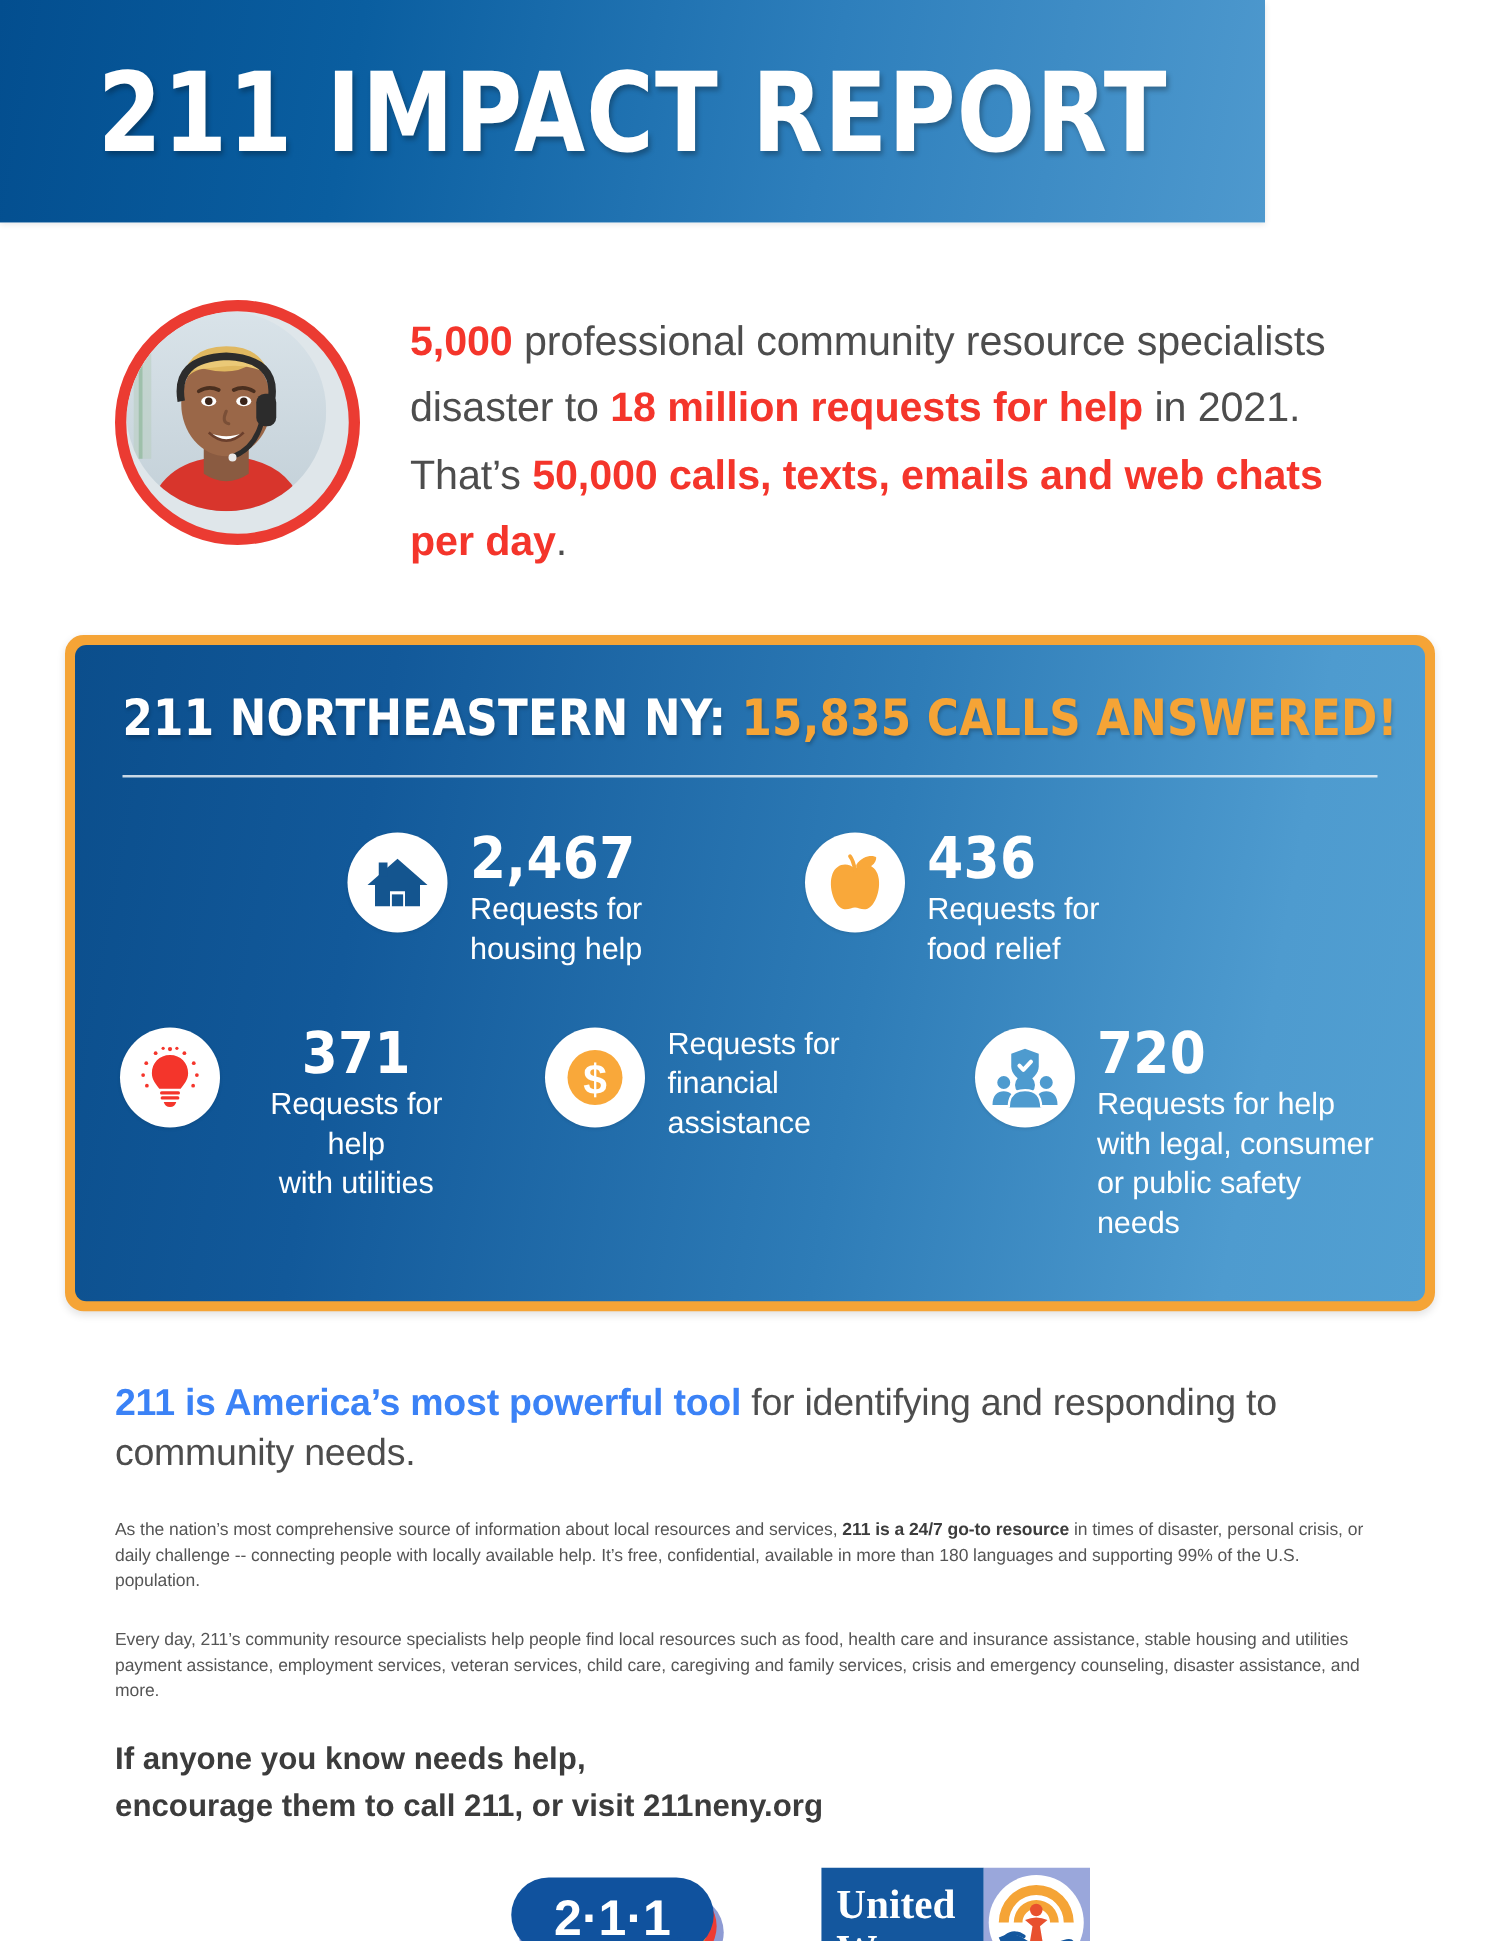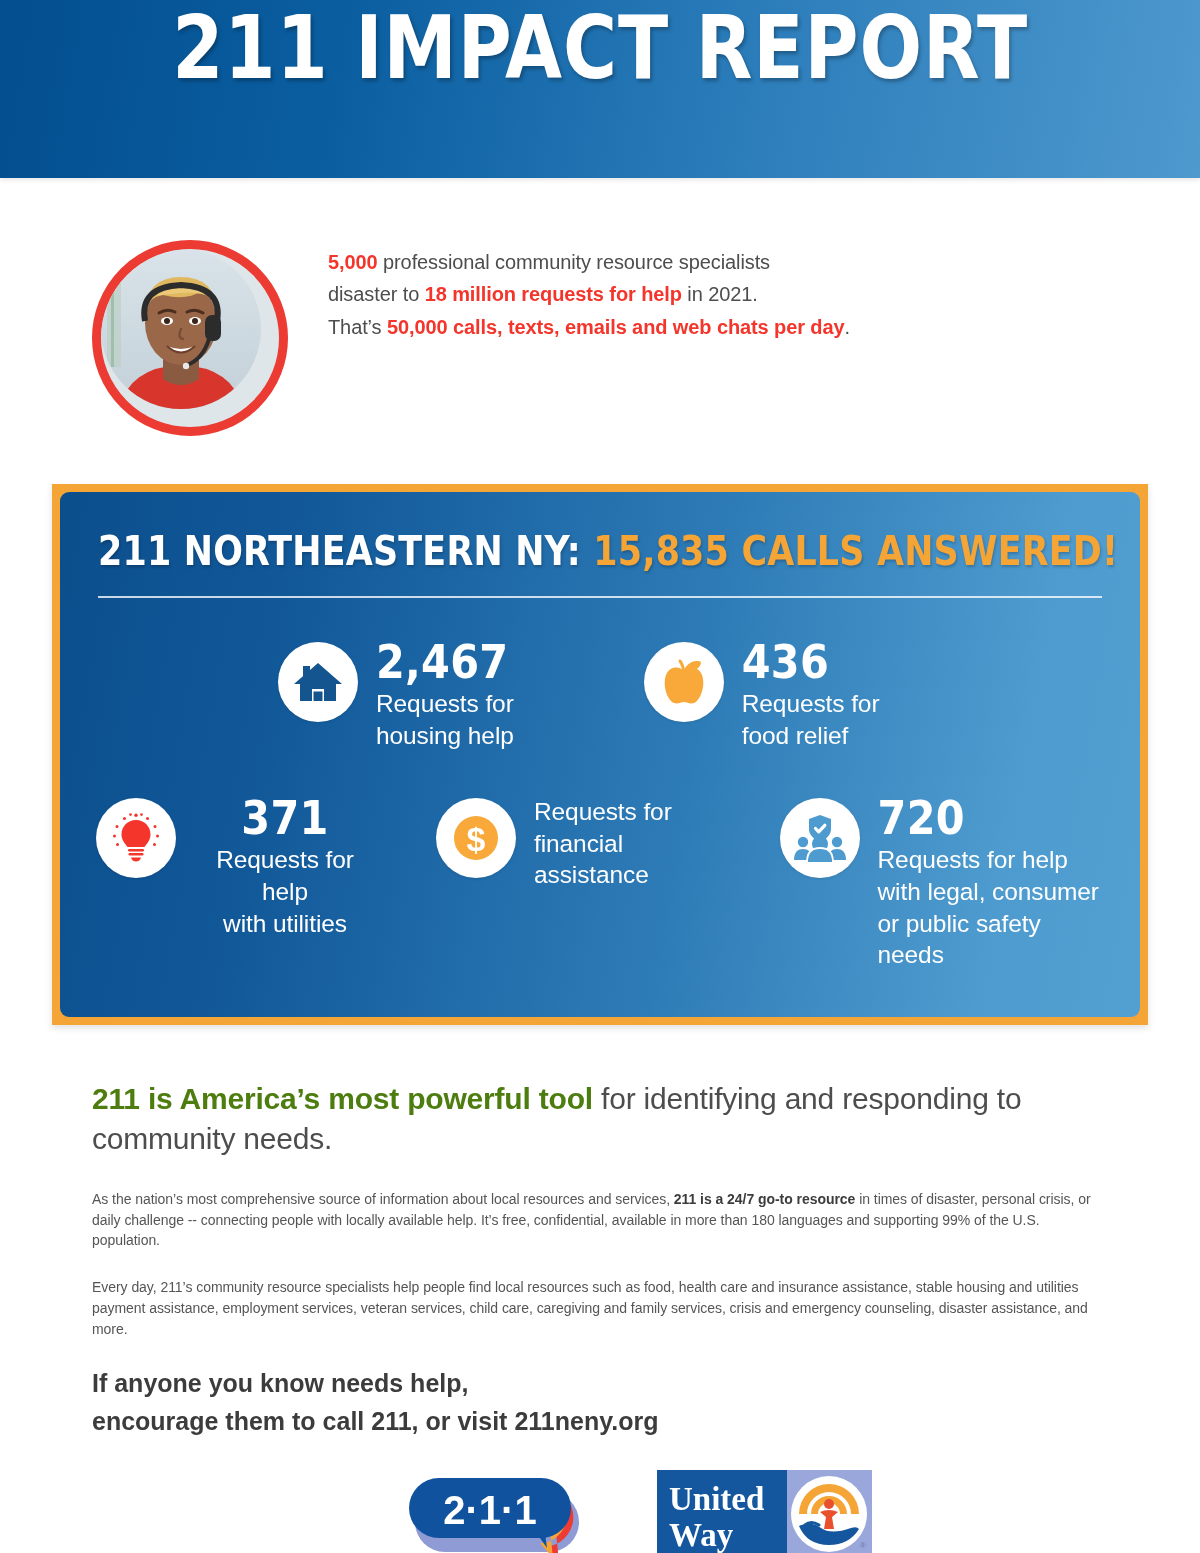--- a/index.html
+++ b/index.html
@@ -11,25 +11,26 @@
     width: 1200px;
     height: 1553px;
     font-family: "Liberation Sans", sans-serif;
     color: #4a4a4a;
     overflow: hidden;
     position: relative;
   }
 
   
   .header {
-    width: 1200px;
+    width: 1012px;
     height: 178px;
     background: linear-gradient(100deg, #034E8F 0%, #0A5EA0 28%, #2E7FBC 65%, #4E99CE 100%);
     position: relative;
     display: flex;
+    align-items: center;
     justify-content: center;
     box-shadow: 0 2px 5px rgba(0,0,0,0.10);
   }
   .header-title {
     font-family: "DejaVu Sans Condensed", "Liberation Sans Narrow", "Liberation Sans", sans-serif;
     font-weight: 700;
     font-size: 88px;
     letter-spacing: 1px;
     color: #ffffff;
     text-shadow: 2px 3px 4px rgba(0,0,0,0.28);
@@ -57,34 +58,34 @@
     margin-top: 4px;
   }
   .avatar-photo {
     position: absolute;
     inset: 0;
     border-radius: 50%;
     overflow: hidden;
   }
   .intro-text {
     margin-left: 40px;
-    font-size: 20px;
+    font-size: 33px;
     line-height: 1.62;
     color: #4d4d4d;
     letter-spacing: -0.1px;
     padding-top: 10px;
     max-width: 770px;
   }
   .intro-text b { color: #F4352B; font-weight: 700; }
 
   
   .panel-outer {
     margin: 48px 52px 0 52px;
     border: 8px solid #F5A436;
-    border-radius: 0;
+    border-radius: 15px;
     background: #F5A436;
     box-shadow: 0 3px 7px rgba(0,0,0,0.12);
   }
   .panel {
     border-radius: 9px;
     background: linear-gradient(100deg, #0B4E8C 0%, #12599A 22%, #2E7CB7 58%, #4E9BCF 86%, #52A0D2 100%);
     padding: 30px 36px 36px 36px;
     position: relative;
     overflow: hidden;
   }
@@ -154,21 +155,21 @@
     padding: 54px 88px 0 92px;
   }
   .lead {
     font-size: 30px;
     line-height: 1.33;
     color: #4d4d4d;
     letter-spacing: -0.2px;
     margin: 0 0 30px 0;
     max-width: 1010px;
   }
-  .lead b { color: #4d7c0f; font-weight: 700; }
+  .lead b { color: #3b82f6; font-weight: 700; }
   .para {
     font-size: 14px;
     line-height: 1.48;
     color: #555555;
     margin: 0 0 26px 0;
     max-width: 1012px;
     letter-spacing: -0.05px;
   }
   .para b { color: #3c3c3c; font-weight: 700; }
   .cta {

